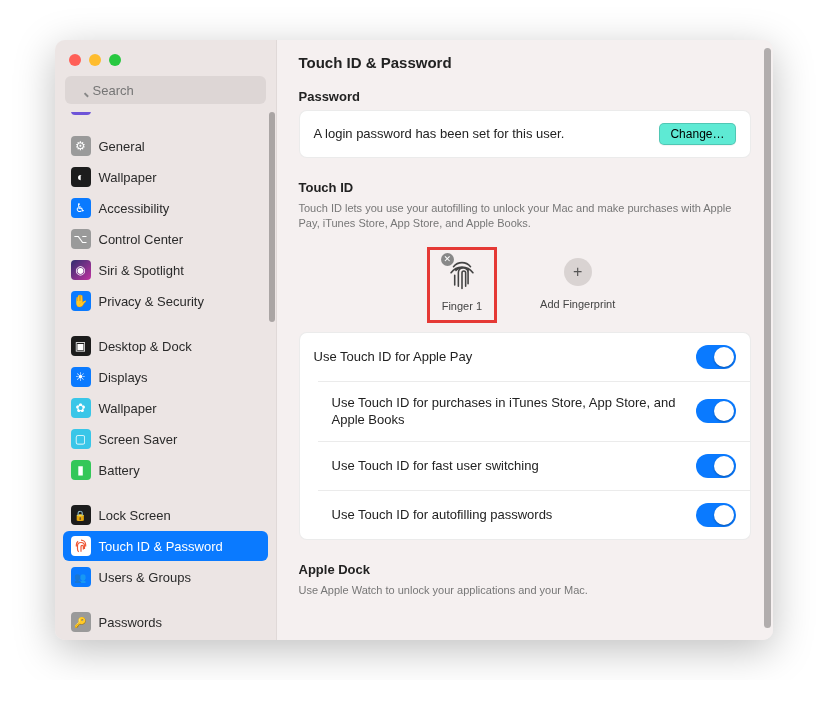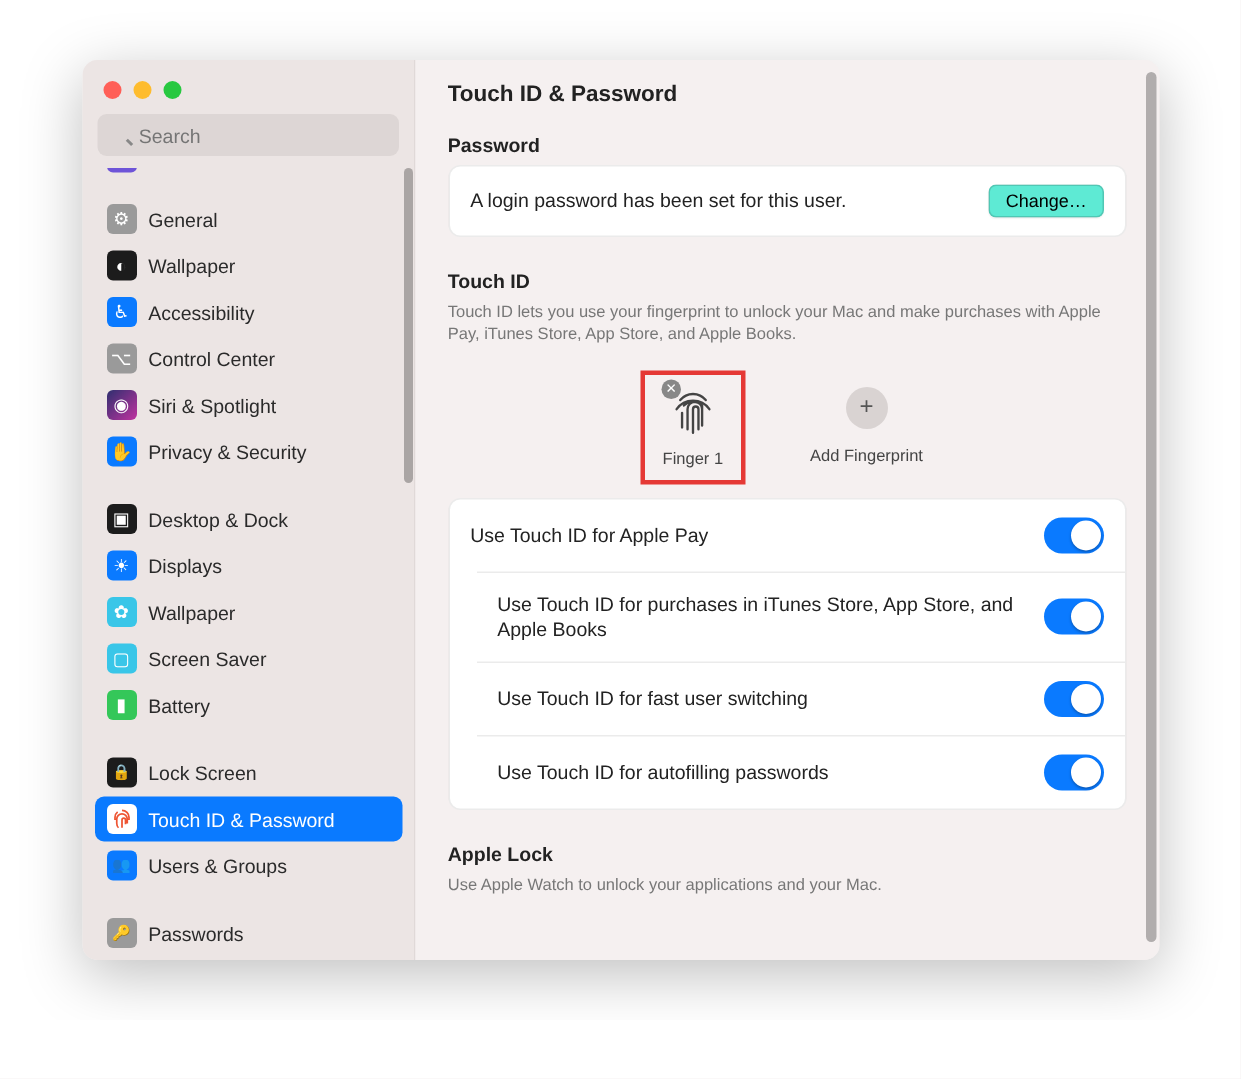--- a/index.html
+++ b/index.html
@@ -159,21 +159,21 @@
       <div class="card">
         <div class="row">
           <span class="row-text">A login password has been set for this user.</span>
           <button class="btn">Change…</button>
         </div>
       </div>
 
       <div class="section-gap"></div>
 
       <div class="section-label">Touch ID</div>
-      <div class="subtext">Touch ID lets you use your fingerprint to unlock your Mac and make purchases with Apple Pay, iTunes Store, App Store, and Apple Books.</div>
+      <div class="subtext">Touch ID lets you use your autofilling to unlock your Mac and make purchases with Apple Pay, iTunes Store, App Store, and Apple Books.</div>
 
       <div class="finger-area">
         <div class="finger-tile highlight">
           <div class="fp-circle">
             <div class="delete-badge">✕</div>
             <svg class="fp" viewBox="0 0 24 28">
               <path fill="none" stroke="#444" stroke-width="1.3" stroke-linecap="round" d="M5 8a9 9 0 0 1 14 0M3 13a11 11 0 0 1 18 0M7 11a7 7 0 0 1 10 0v7M9 24v-11a4 4 0 0 1 8 0v9M12 26v-13a1.5 1.5 0 0 1 3 0v11M6 23v-8"></path>
             </svg>
           </div>
           <span>Finger 1</span>
@@ -200,18 +200,18 @@
           <div class="toggle"></div>
         </div>
         <div class="row">
           <span class="row-text">Use Touch ID for autofilling passwords</span>
           <div class="toggle"></div>
         </div>
       </div>
 
       <div class="section-gap"></div>
 
-      <div class="section-label">Apple Lock</div>
+      <div class="section-label">Apple Dock</div>
       <div class="subtext" style="margin-bottom:8px">Use Apple Watch to unlock your applications and your Mac.</div>
 
     </div>
   </div>
 </div>
 
 </body></html>

